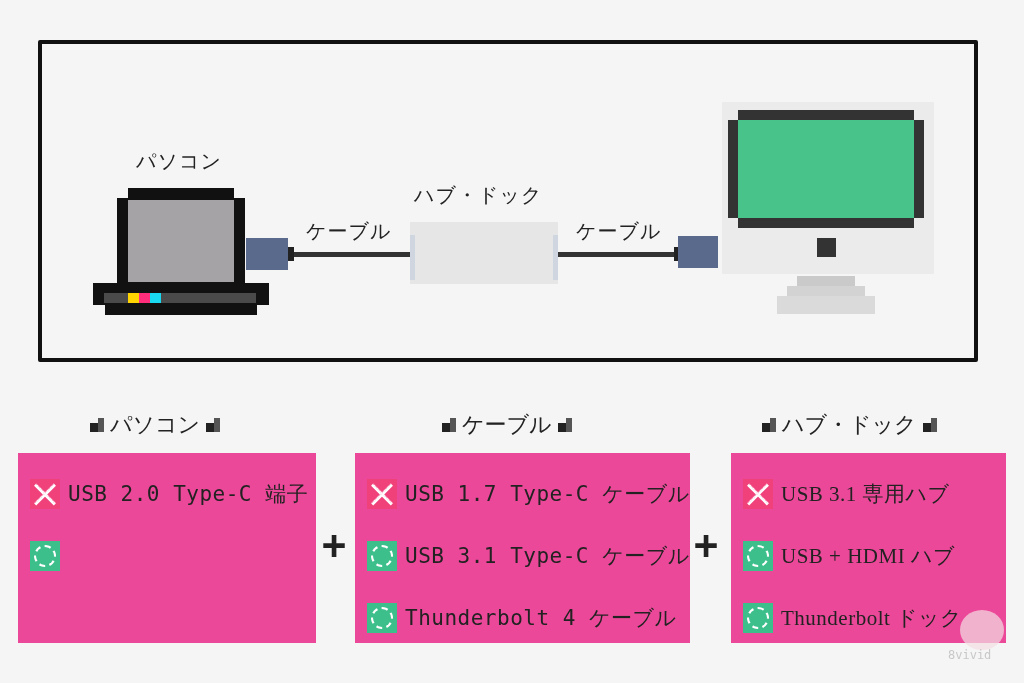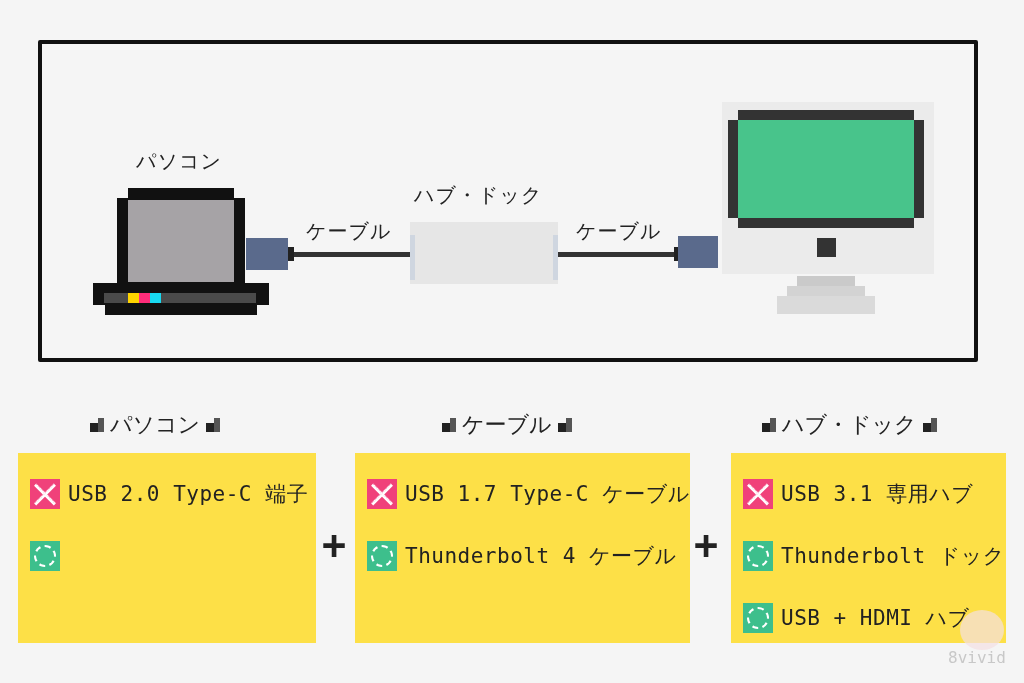--- a/index.html
+++ b/index.html
@@ -29,31 +29,31 @@
   .mon-bez-b { position:absolute; left:738px; top:218px; width:176px; height:10px; background:#333; }
   .mon-btn { position:absolute; left:817px; top:238px; width:19px; height:19px; background:#333; }
   .st1 { position:absolute; left:797px; top:276px; width:58px; height:10px; background:#cacaca; }
   .st2 { position:absolute; left:787px; top:286px; width:78px; height:10px; background:#d3d3d3; }
   .st3 { position:absolute; left:777px; top:296px; width:98px; height:18px; background:#dadada; }
   
   .sec-title { position:absolute; font-size:22px; display:flex; align-items:center; gap:6px; white-space:nowrap; }
   .deco { display:inline-block; width:14px; height:14px; position:relative; }
   .deco::before { content:""; position:absolute; right:0; bottom:0; width:14px; height:9px; background:#222; }
   .deco::after { content:""; position:absolute; right:0; bottom:0; width:6px; height:14px; background:#555; }
-  .panel { position:absolute; top:453px; height:190px; background:#fde047; box-sizing:border-box; padding:10px 12px; }
+  .panel { position:absolute; top:453px; height:190px; background:#ec4899; box-sizing:border-box; padding:10px 12px; }
   .row { display:flex; align-items:center; height:62px; gap:8px; font-size:21px; white-space:nowrap; letter-spacing:0.5px; }
   .mark { width:30px; height:30px; flex:none; position:relative; display:flex; align-items:center; justify-content:center; }
   .mark.ng { background:#f0417a; }
   .mark.ok { background:#3dbf8c; }
   .mark.ng::before, .mark.ng::after { content:""; position:absolute; width:28px; height:2px; background:#fff; border-top:1px dotted #f7b0c9; }
   .mark.ng::before { transform:rotate(45deg); }
   .mark.ng::after { transform:rotate(-45deg); }
   .mark.ok::before { content:""; width:18px; height:18px; border:2px dashed #fff; border-radius:50%; }
   .plus { position:absolute; font-size:40px; font-weight:bold; top:522px; }
-  .wm { position:absolute; left:948px; top:648px; font-size:16px; color:#c8c8c8; }
+  .wm { position:absolute; left:948px; top:648px; font-size:12px; color:#c8c8c8; }
   .wm-face { position:absolute; left:960px; top:610px; width:44px; height:40px; border-radius:50%; background:#f3dfe3; opacity:0.7; }
 </style>
 </head>
 <body>
 
 <div class="frame"></div>
 
 <div class="lbl" style="left:136px;top:148px;">パソコン</div>
 <div class="lap-top"></div>
 <div class="lap-screen"></div>
@@ -112,40 +112,44 @@
   <span>ケーブル</span>
   <span class="deco"></span>
 </div>
 <div class="panel" style="left:355px;width:335px;">
   <div class="row">
     <span class="mark ng"></span>
     <span>USB 1.7 Type-C ケーブル</span>
   </div>
   <div class="row">
     <span class="mark ok"></span>
+    <span>USB 3.1 Type-C ケーブル</span>
+  </div>
+  <div class="row">
+    <span class="mark ok"></span>
     <span>Thunderbolt 4 ケーブル</span>
   </div>
 </div>
 
 <div class="plus" style="left:694px;">+</div>
 
 <div class="sec-title" style="left:762px;top:410px;">
   <span class="deco"></span>
   <span>ハブ・ドック</span>
   <span class="deco"></span>
 </div>
-<div class="panel" style="left:731px;width:275px;">
+<div class="panel" style="left:731px;width:275px;font-family:Liberation Serif, serif;">
   <div class="row">
     <span class="mark ng"></span>
     <span>USB 3.1 専用ハブ</span>
   </div>
   <div class="row">
     <span class="mark ok"></span>
-    <span>Thunderbolt ドック</span>
+    <span>USB + HDMI ハブ</span>
   </div>
   <div class="row">
     <span class="mark ok"></span>
-    <span>USB + HDMI ハブ</span>
+    <span>Thunderbolt ドック</span>
   </div>
 </div>
 
 <div class="wm-face"></div>
 <div class="wm">8vivid</div>
 
 </body></html>

